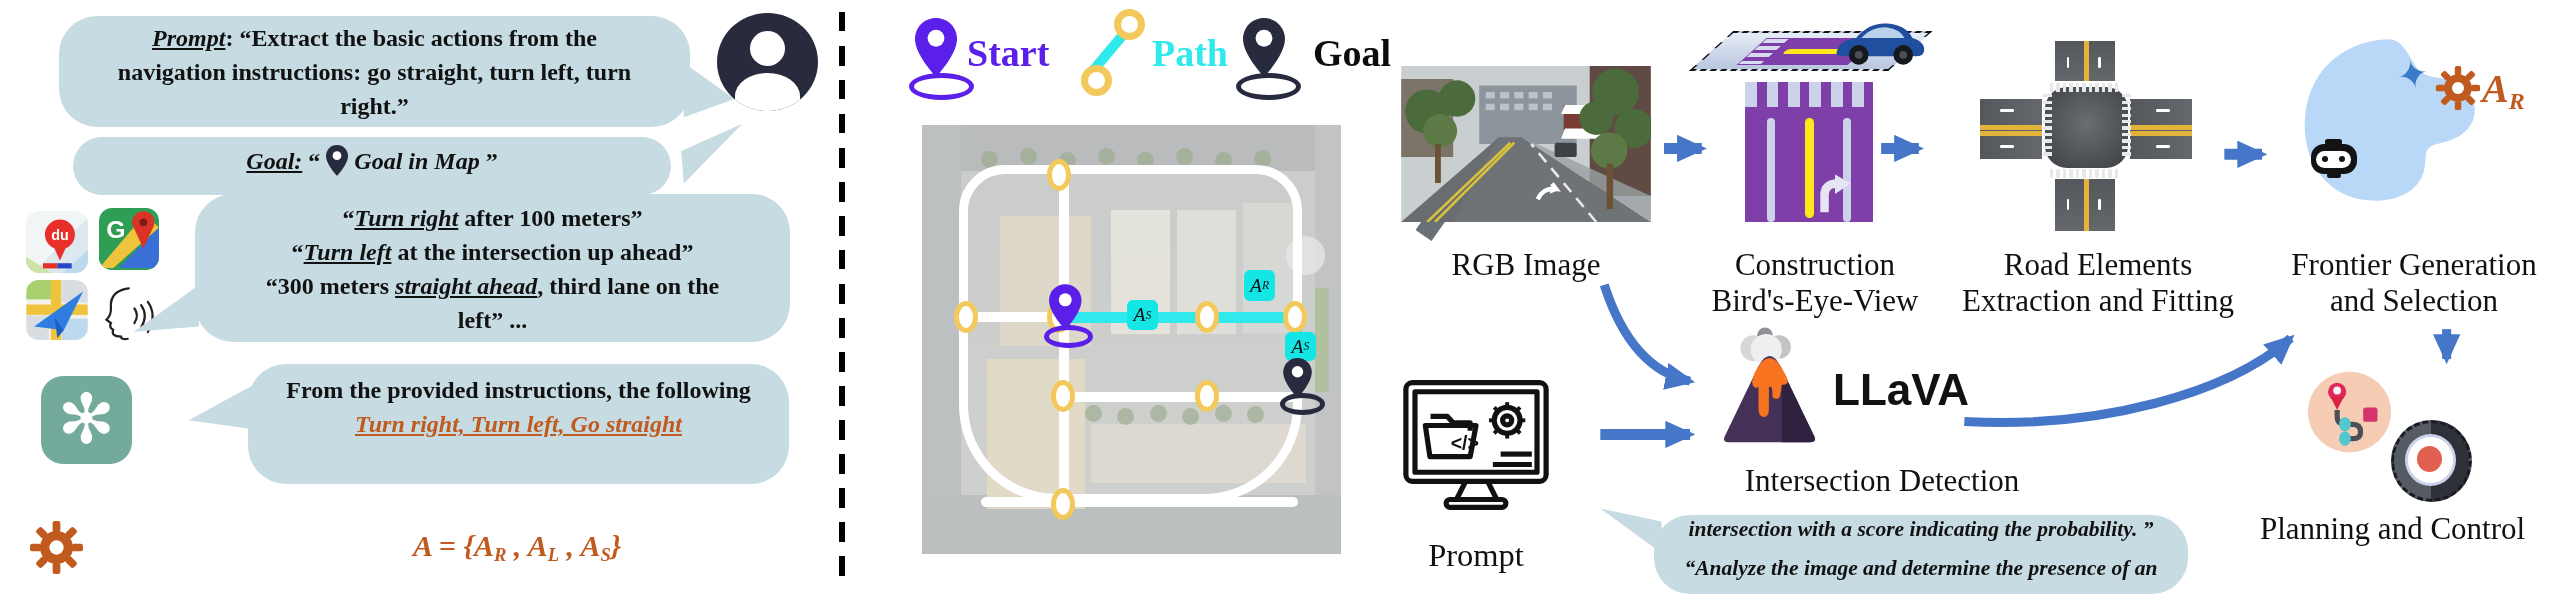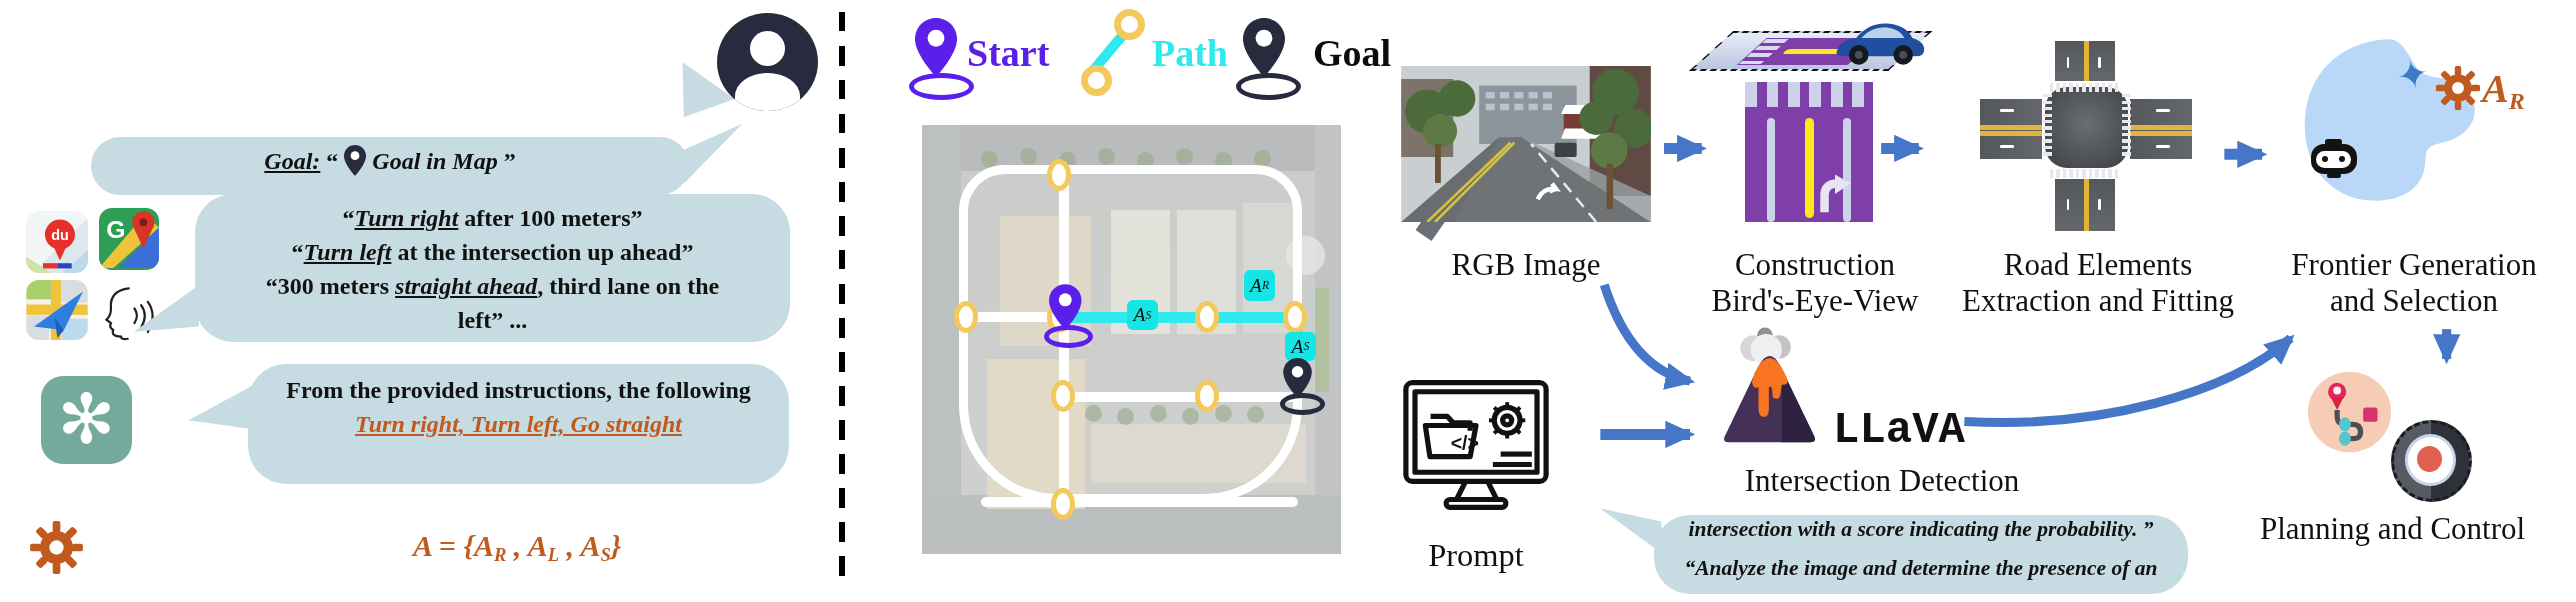--- a/index.html
+++ b/index.html
@@ -1,19 +1,19 @@
 <!DOCTYPE html>
 <html style="--bubble-blue: #c6dbe2; --navy: #272b3d; --start-purple: #5a1fe8; --path-cyan: #2fe9ec; --badge-cyan: #14e6e6; --node-yellow: #f4c95c; --action-orange: #c05a1e; --arrow-blue: #4576c8; --chatgpt-green: #74aa9c; --bev-purple: #7e3fa8; --lane-lav: #ccd2ea; --blob-blue: #b9d8f8; --star-blue: #3b7ac6; --wheel-red: #e2604f;font-size:10.4px"><head>
 <meta charset="utf-8">
 <style>
   html,body{margin:0;padding:0;background:#fff;}
   #canvas{position:relative;width:2576px;height:603px;background:#fff;overflow:hidden;
           font-family:"Liberation Serif",serif;color:#111;}
   .abs{position:absolute;}
-  .sans{font-family:Liberation Mono, monospace;margin-top:40px;}
+  .sans{font-family:Liberation Sans, sans-serif;}
 
   
   .bubble{position:absolute;background:var(--bubble-blue);border-radius:38px;z-index:2;}
   .bubble .bl{font-weight:bold;font-size:24px;line-height:34px;text-align:center;white-space:nowrap;}
   .ul-it{font-style:italic;text-decoration:underline;font-weight:bold;}
   .em-u{font-style:italic;text-decoration:underline;}
   .orange-em{color:var(--action-orange);font-style:italic;text-decoration:underline;font-weight:bold;}
 
   
   .avatar{position:absolute;left:717px;top:13px;width:101px;height:98px;border-radius:50%;
@@ -135,27 +135,34 @@
       <path d="M3422,237 L3480,237" stroke-width="17" marker-end="url(#mb)"></path>
       <path d="M2468,438 Q2510,568 2600,586" stroke-width="14" marker-end="url(#mb)"></path>
       <path d="M2462,668 L2600,668" stroke-width="17" marker-end="url(#mb)"></path>
       <path d="M3022,648 C3230,660 3430,604 3524,520" stroke-width="14" marker-end="url(#mb)"></path>
       <path d="M3764,506 L3764,552" stroke-width="14" marker-end="url(#mb)"></path>
     </g>
 
     <path d="M3598,218 Q3662,142 3698,118" stroke="#4f86c2" stroke-width="4" fill="none" marker-end="url(#mbs)"></path>
   </svg>
 
+  <div class="bubble" style="left:59px;top:16.3px;width:631px;height:111px;">
+    <div class="bl" style="margin-top:5.2px;">
+      <span class="ul-it">Prompt</span><span>:  </span><span>“Extract the basic actions from the</span>
+    </div>
+    <div class="bl">navigation instructions: go straight, turn left, turn</div>
+    <div class="bl">right.”</div>
+  </div>
 
   <div class="avatar">
     <div class="head"></div>
     <div class="body"></div>
   </div>
 
-  <div class="bubble" style="left:91px;top:137px;width:598px;height:58px;">
+  <div class="bubble" style="left:73px;top:137px;width:598px;height:58px;">
     <div class="bl" style="line-height:49px;">
       <span class="ul-it">Goal:</span>
       <span>“ </span>
       <svg width="22" height="31" viewBox="0 0 100 140" style="display:inline-block;vertical-align:-6.5px;">
         <path d="M50,0 C22,0 0,22 0,50 C0,88 50,140 50,140 S100,88 100,50 C100,22 78,0 50,0 Z" fill="#272b3d"></path>
         <circle cx="50" cy="48" r="20" fill="#fff"></circle>
       </svg>
       <span style="font-style:italic;">Goal in Map</span>
       <span> ”</span>
     </div>

